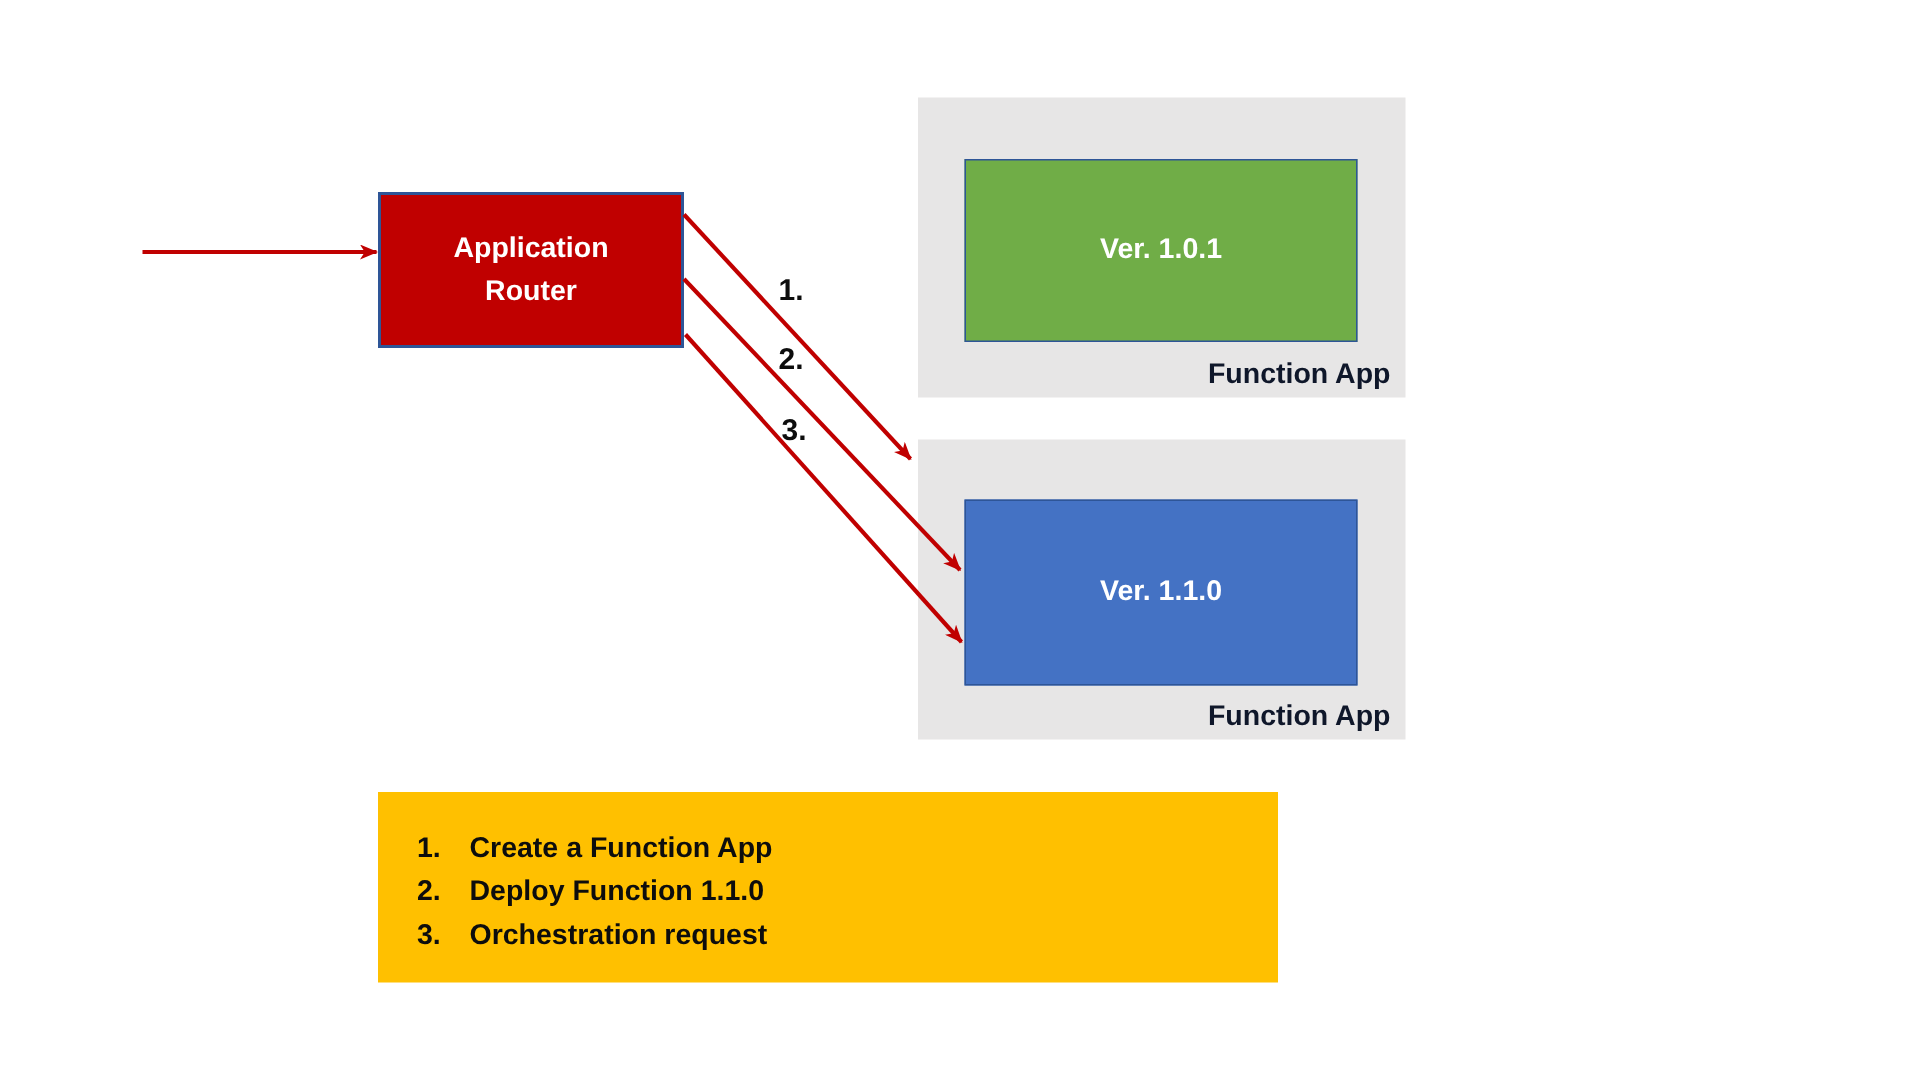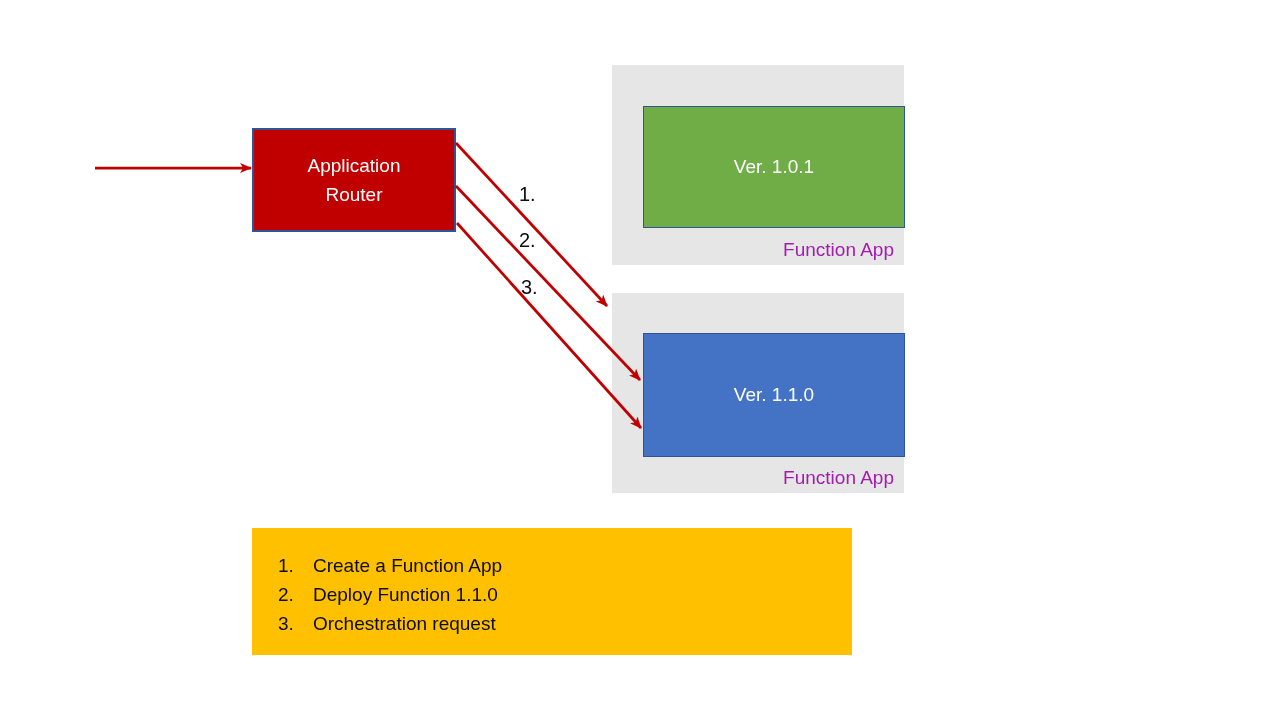--- a/index.html
+++ b/index.html
@@ -1,49 +1,50 @@
 <!DOCTYPE html>
 <html><head>
 <meta charset="utf-8">
 <style>
   html,body{margin:0;padding:0;background:#ffffff;}
   .stage{
     position:relative;width:1280px;height:720px;background:#ffffff;overflow:hidden;
     font-family:"Liberation Sans", sans-serif;
+    font-weight:bold;
   }
   .abs{position:absolute;box-sizing:border-box;}
 
   
   .router{
     left:252px;top:128px;width:204px;height:104px;
     border:2px solid #2E5597;
     display:flex;align-items:center;justify-content:center;
     color:#ffffff;font-size:19px;text-align:center;
     white-space:pre-line;line-height:29px;
     z-index:2;
   }
 
   
   .fa-container{
-    width:292px;height:200px;left:612px;z-index:1;
+    width:325px;height:200px;left:612px;z-index:1;
   }
   .fa-container.fa1{top:65px;}
   .fa-container.fa2{top:293px;padding-left:16px;}
   .ver-box{
     position:absolute;box-sizing:border-box;
     left:31px;width:262px;
     border:1.5px solid #2E5597;
     display:flex;align-items:center;justify-content:center;
     color:#ffffff;font-size:19px;
   }
   .fa1 .ver-box{top:41px;height:122px;}
   .fa2 .ver-box{top:40px;height:124px;}
   .fa-label{
     position:absolute;right:10px;bottom:4px;
-    color:#a21caf;font-size:19px;
+    color:#0f172a;font-size:19px;
   }
 
   
   .arrow-label{
     color:#0d0d0d;font-size:20px;z-index:4;
   }
   .arrow-label.l1{left:519px;top:183px;}
   .arrow-label.l2{left:519px;top:229px;}
   .arrow-label.l3{left:521px;top:276px;}
 

